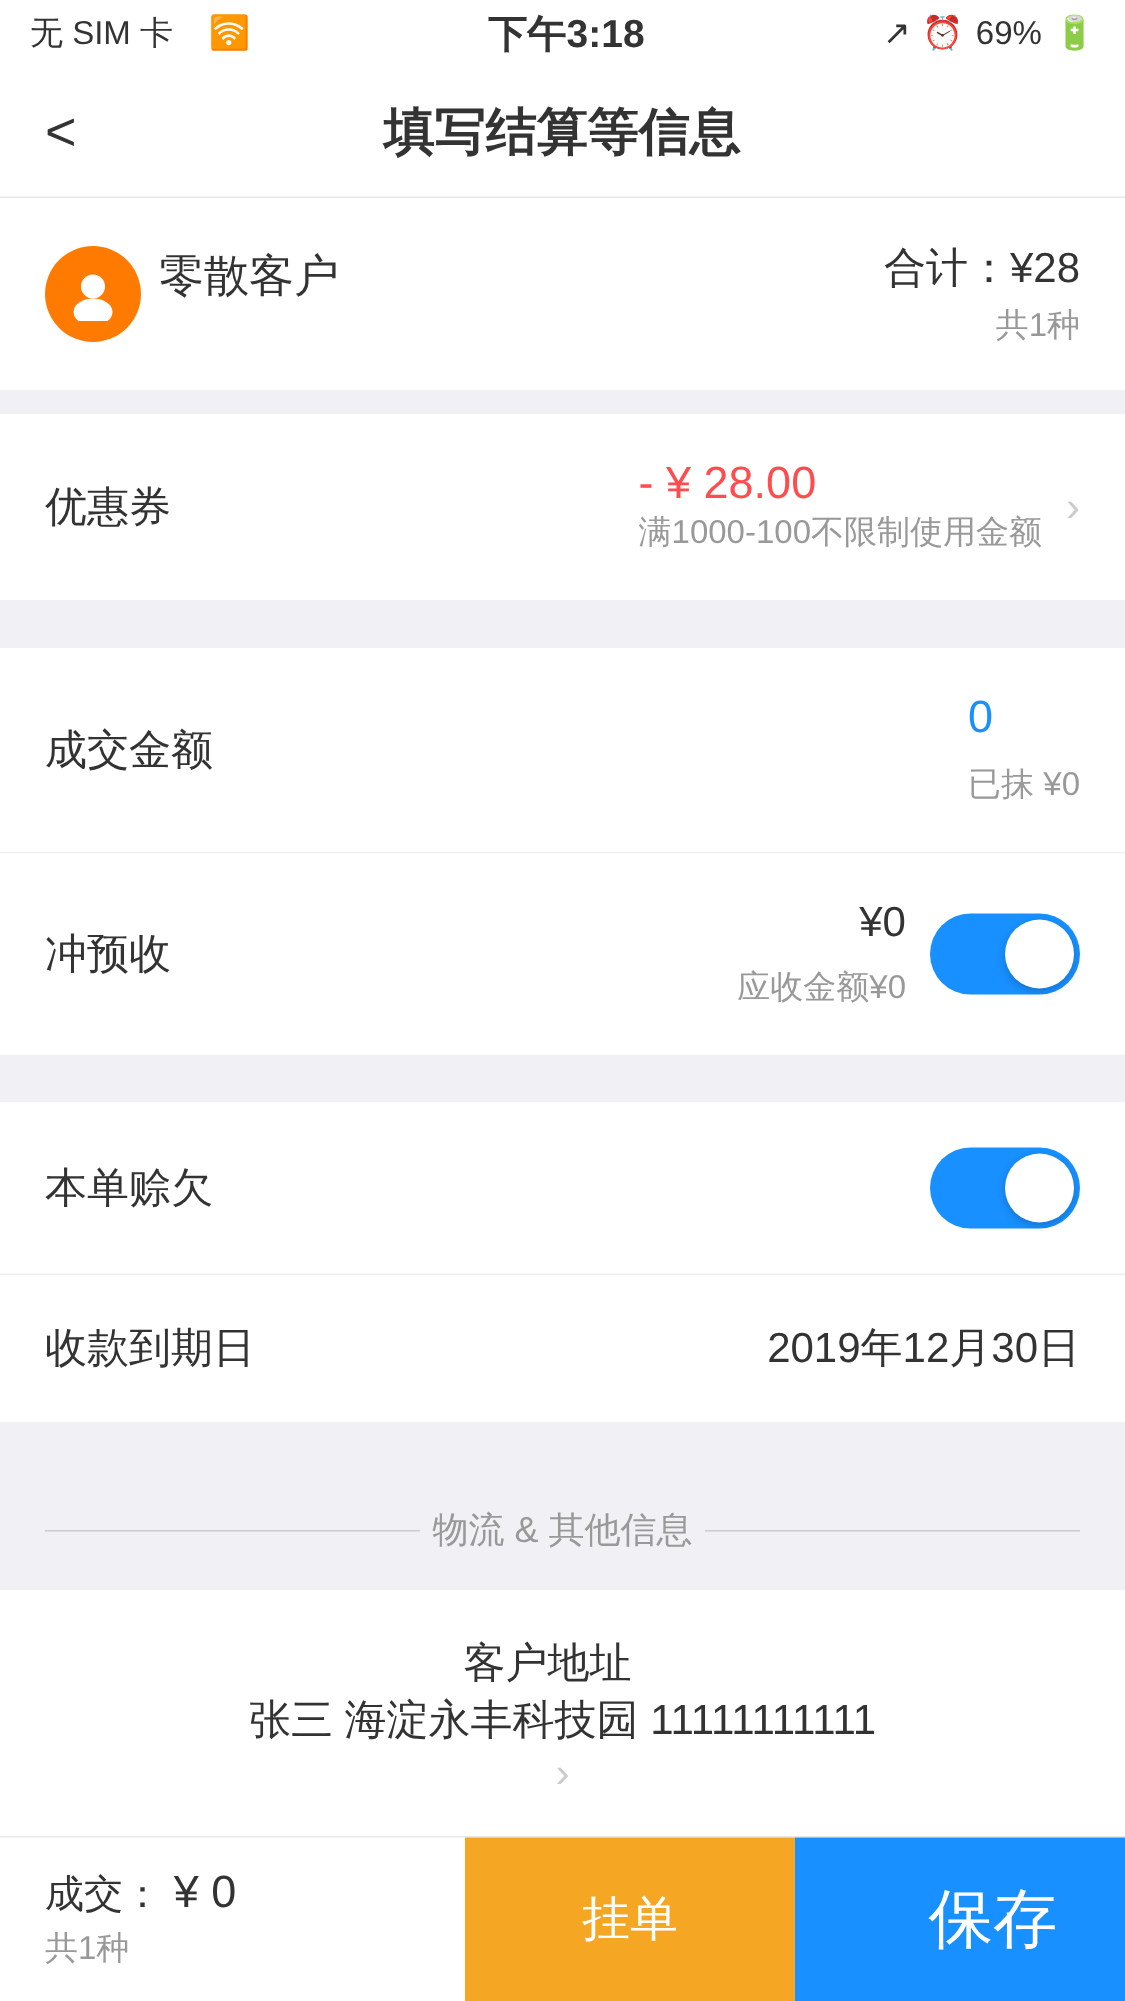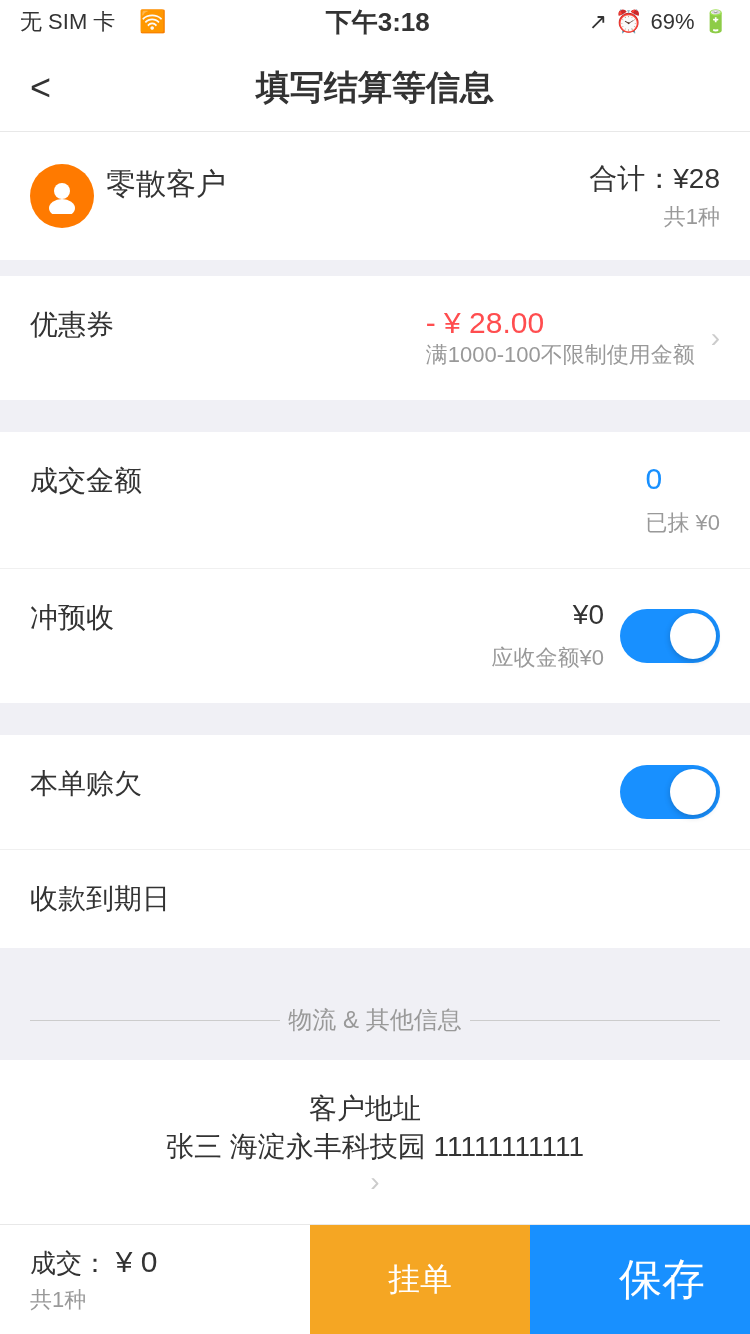--- a/index.html
+++ b/index.html
@@ -123,20 +123,21 @@
       font-size: 22px;
       color: #999;
       margin-top: 4px;
     }
 
     
     .row-item {
       background: #fff;
       padding: 30px 30px;
       display: flex;
+      align-items: center;
       justify-content: space-between;
       border-bottom: 1px solid #f0f0f0;
     }
     .row-item:last-child {
       border-bottom: none;
     }
     .row-label {
       font-size: 28px;
       color: #333;
     }
@@ -399,20 +400,21 @@
       <div class="row-label">本单赊欠</div>
       <div class="row-right">
         <div class="toggle">
           <div class="toggle-knob"></div>
         </div>
       </div>
     </div>
 
     <div class="row-item">
       <div class="row-label">收款到期日</div>
+      <div class="row-value">2019年12月30日</div>
     </div>
   </div>
 
   <div class="section-gap"></div>
 
   <div class="divider-row">
     <div class="divider-line"></div>
     <div class="divider-text">物流 &amp; 其他信息</div>
     <div class="divider-line"></div>
   </div>

